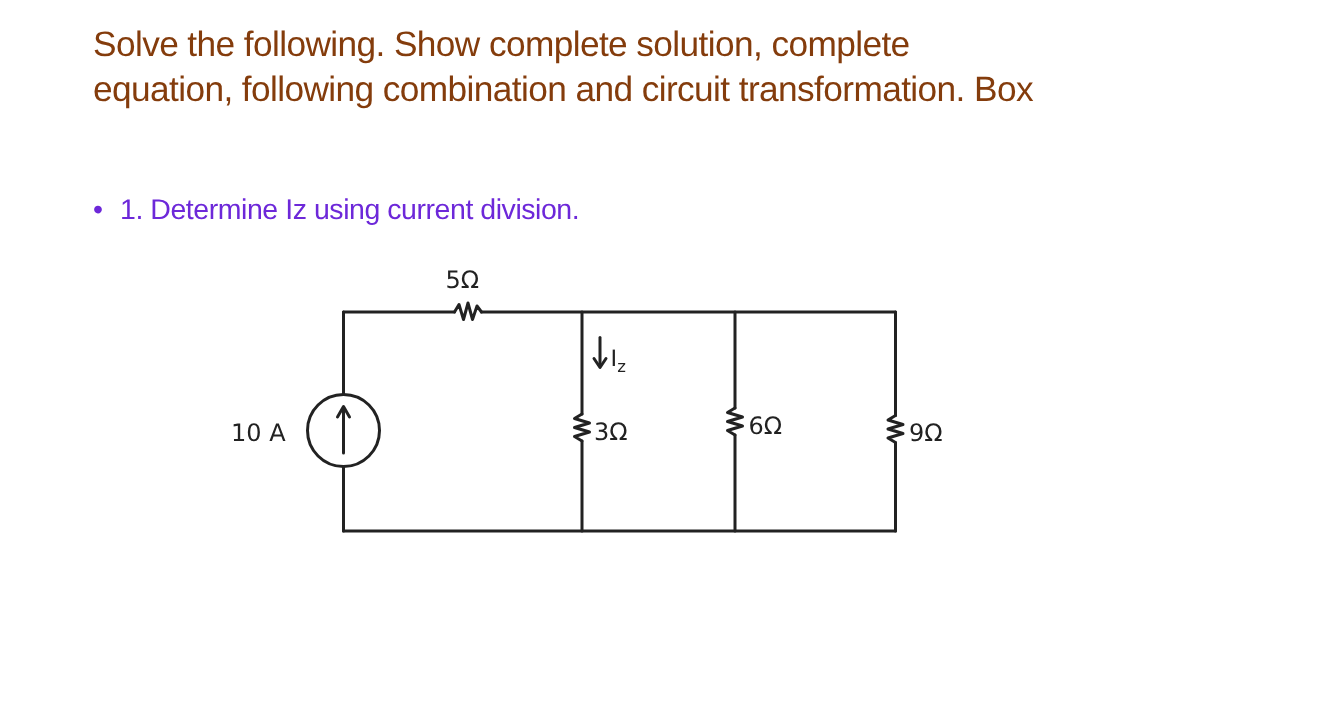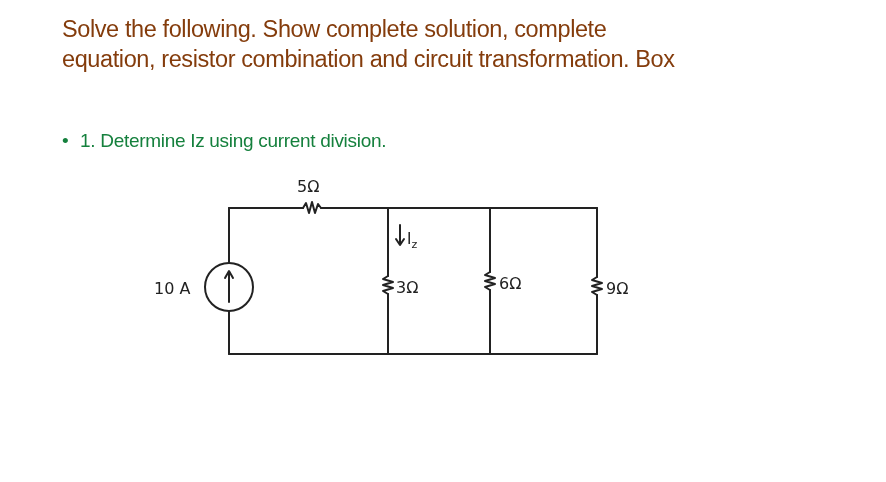--- a/index.html
+++ b/index.html
@@ -7,33 +7,33 @@
     width: 886px; height: 482px; background: #ffffff; position: relative; overflow: hidden;
     font-family: "Liberation Sans", "DejaVu Sans", sans-serif;
   }
   .heading {
     position: absolute; left: 62px; top: 14px; width: 800px;
     color: #843c0c; font-size: 23.5px; line-height: 30px; letter-spacing: -0.4px;
     font-family: Liberation Sans, sans-serif;
   }
   .heading div { white-space: nowrap; }
   .bullet {
-    position: absolute; left: 62px; top: 128px; color: #15803d;
+    position: absolute; left: 62px; top: 128px; color: #6d28d9;
     font-size: 19px; line-height: 26px; white-space: nowrap; letter-spacing: -0.3px;
   }
   .bullet .dot { display: inline-block; width: 18px; }
   svg.circuit { position: absolute; left: 0; top: 0; }
   .hand { font-family: "DejaVu Sans", sans-serif; fill: #222; }
 </style>
 </head>
 <body>
 
 <div class="heading">
   <div>Solve the following. Show complete solution, complete</div>
-  <div>equation, resistor combination and circuit transformation. Box</div>
+  <div>equation, following combination and circuit transformation. Box</div>
 </div>
 
 <div class="bullet">
   <span class="dot">•</span><span>1. Determine Iz using current division.</span>
 </div>
 
 <svg class="circuit" width="886" height="482" viewBox="0 0 886 482">
   <g stroke="#222" stroke-width="2" fill="none" stroke-linecap="round" stroke-linejoin="round">
 
     <line x1="229" y1="208" x2="229" y2="263"></line>

